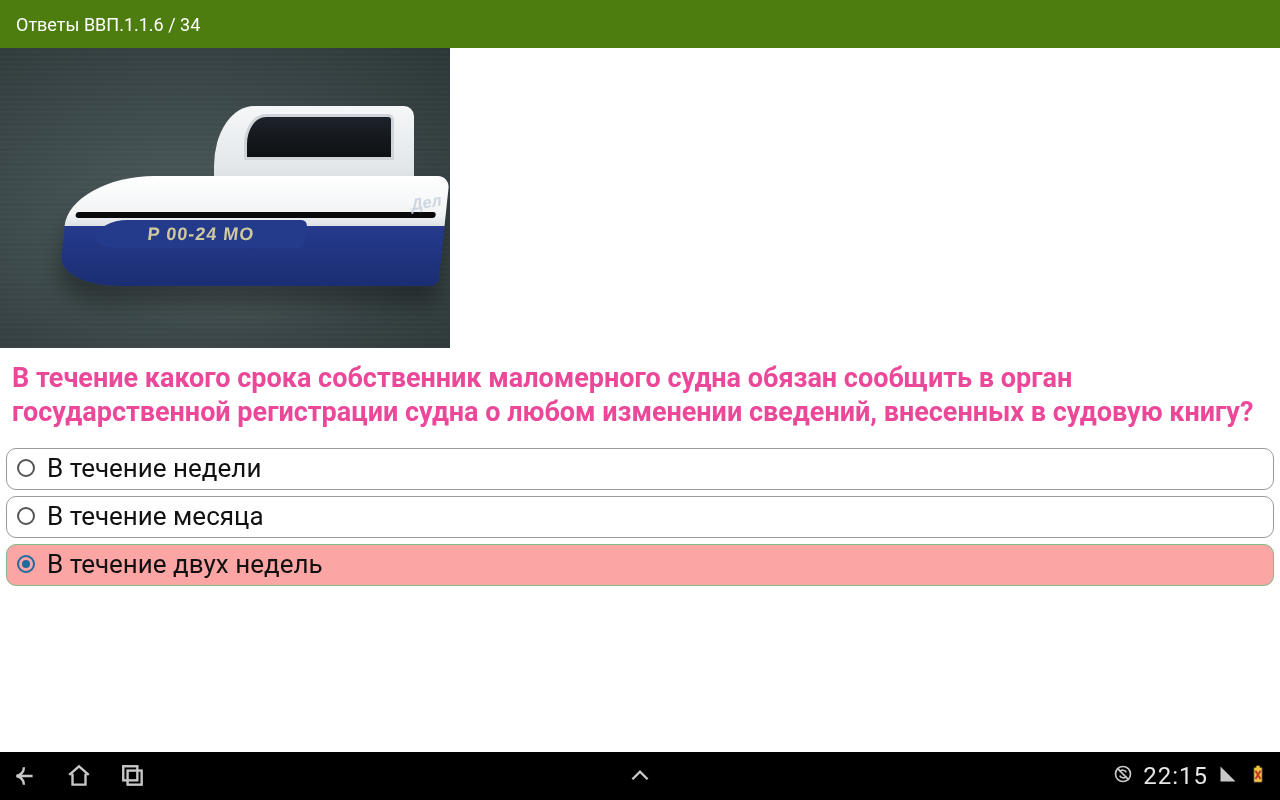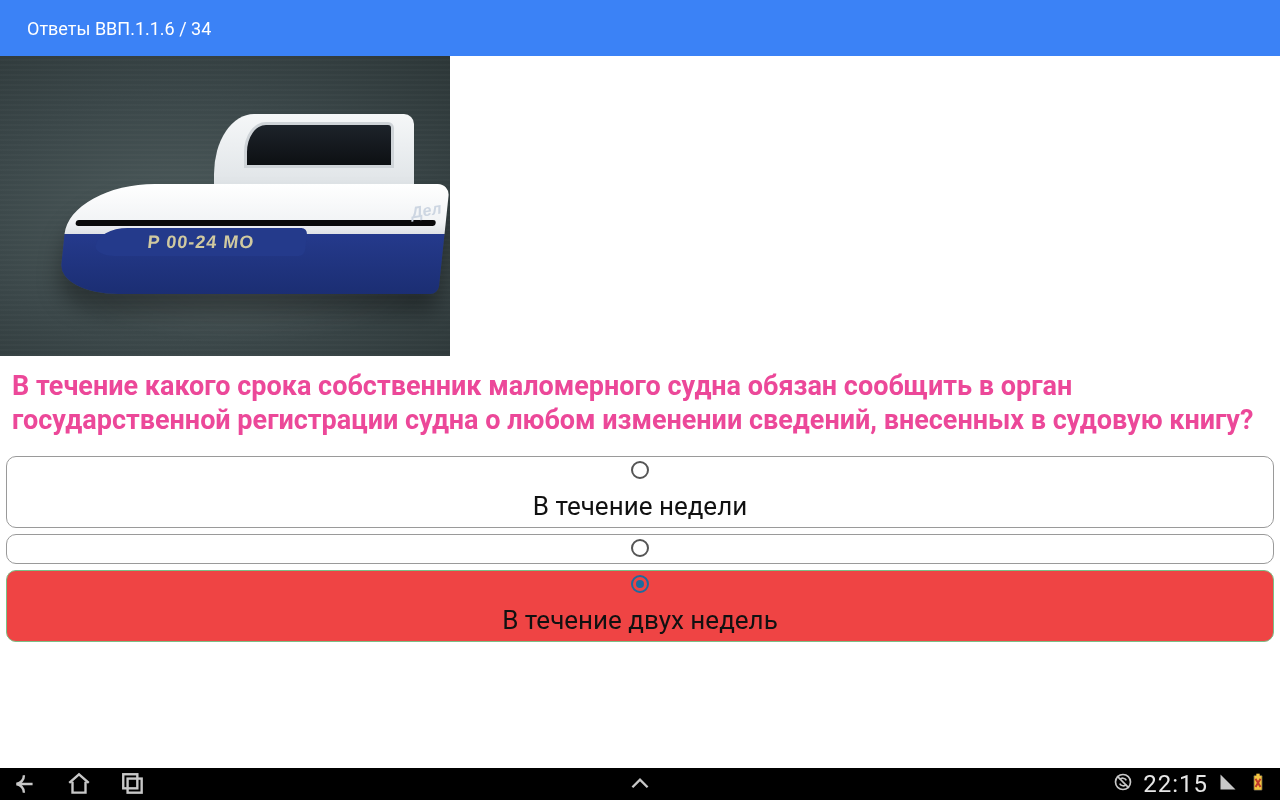--- a/index.html
+++ b/index.html
@@ -1,38 +1,38 @@
 <!DOCTYPE html>
 <html><head>
 <meta charset="utf-8">
 <style>
   * { margin: 0; padding: 0; box-sizing: border-box; }
   html, body { width: 1280px; height: 800px; font-family: Roboto, "Helvetica Neue", Arial, sans-serif; background: #fff; overflow: hidden; }
-  .app-bar { background: #3b82f6; color: #fff; height: 56px; display: flex; align-items: center; padding: 0 27px; font-size: 18px; }
+  .app-bar { background: #4d7c0f; color: #fff; height: 48px; display: flex; align-items: center; padding: 0 16px; font-size: 18px; }
   .content { height: calc(100% - 48px - 48px); overflow: hidden; }
   .image-area { width: 450px; height: 300px; background: #3a4648; position: relative; overflow: hidden; }
   
   .water { position:absolute; inset:0; background: radial-gradient(ellipse at 40% 55%, #4d5b5c 0%, #3a4648 55%, #2c3637 100%); }
   .water:after{content:"";position:absolute;inset:0;background:repeating-linear-gradient(0deg,rgba(255,255,255,0.02) 0 2px,transparent 2px 5px);}
   .boat { position:absolute; left:34px; top:18px; width:400px; height:230px; }
   .hull { position:absolute; left:30px; top:110px; width:380px; height:110px; background:linear-gradient(180deg,#fff 0%,#f1f3f5 35%,#e0e3e6 45%,#253a8c 45%,#1b2e73 100%); border-radius:85px 12px 8px 60px/50px 12px 8px 30px; transform:skewX(-6deg); box-shadow:0 18px 22px rgba(0,0,0,.35); }
   .hull:before{content:"";position:absolute;left:10px;right:10px;top:33%;height:6px;background:#0a0a0a;border-radius:3px;}
   .stripe{position:absolute;left:62px;top:154px;width:210px;height:28px;background:#243a8b;border-radius:30px 6px 6px 20px/18px 6px 6px 10px;transform:skewX(-6deg);color:#d0c9a0;font:700 18px/28px Arial;text-align:center;letter-spacing:1px;}
   .cabin{position:absolute;left:180px;top:40px;width:200px;height:95px;background:linear-gradient(180deg,#f5f7f8,#d9dee2);border-radius:40px 10px 0 0/60px 10px 0 0;box-shadow:inset 0 -18px 0 #121417;}
   .windshield{position:absolute;left:210px;top:48px;width:150px;height:46px;background:linear-gradient(180deg,#1d232a,#0d1013);border-radius:22px 6px 0 0/30px 6px 0 0;border:3px solid #cfd4d8;}
   .rear-text{position:absolute;right:-8px;top:128px;color:#cdd6e2;font:italic 700 16px Arial;transform:rotate(-10deg);}
   .reflection{position:absolute;left:60px;top:230px;width:370px;height:60px;background:radial-gradient(ellipse at 50% 0%,rgba(255,255,255,0.07),transparent 70%);filter:blur(2px);}
   .question { padding: 14px 12px 18px 12px; font-size: 27px; font-weight: 700; color: #ec4899; line-height: 1.25; }
   .options { padding: 0 6px; }
-  .opt { display:flex; align-items:center; gap:12px; border:1px solid #9a9a9a; border-radius:10px; padding:4px 10px 6px 10px; margin-bottom:6px; font-size:26px; color:#111; background:#fff; cursor:pointer;flex-direction:column; }
-  .opt.correct { background:#ef4444; border-color:#7bbf86; }
+  .opt { display:flex; align-items:center; gap:12px; border:1px solid #9a9a9a; border-radius:10px; padding:4px 10px 6px 10px; margin-bottom:6px; font-size:26px; color:#111; background:#fff; cursor:pointer; }
+  .opt.correct { background:#fca5a5; border-color:#7bbf86; }
   .radio { width:18px; height:18px; border:2px solid #555; border-radius:50%; flex:0 0 auto; position:relative; }
   .opt.correct .radio { border-color:#1e6b9e; }
   .opt.correct .radio:after{content:"";position:absolute;inset:3px;background:#1e6b9e;border-radius:50%;}
-  .nav-bar { position:absolute; left:0; right:0; bottom:0; height:32px; background:#000; color:#e0e0e0; display:flex; align-items:center; padding:0 12px; }
+  .nav-bar { position:absolute; left:0; right:0; bottom:0; height:48px; background:#000; color:#e0e0e0; display:flex; align-items:center; padding:0 12px; }
   .nav-left { display:flex; gap:28px; align-items:center; }
   .nav-center { position:absolute; left:50%; transform:translateX(-50%); }
   .nav-right { margin-left:auto; display:flex; gap:10px; align-items:center; font-size:24px; }
   .nb-icon { width:26px; height:26px; display:flex; align-items:center; justify-content:center; }
   .nb-icon svg { width:26px; height:26px; stroke:#c8c8c8; fill:none; stroke-width:2.2; }
   .clock { font-size:24px; letter-spacing:1px; color:#e6e6e6; }
   .signal svg, .batt svg, .sync svg { width:20px; height:20px; }
   .batt .bbox{fill:#f5c542;stroke:#333;}
   .batt .bx{stroke:#c0392b;stroke-width:2.4;}
 </style>
@@ -58,20 +58,21 @@
 
   <div class="question">В течение какого срока собственник маломерного судна обязан сообщить в орган государственной регистрации судна о любом изменении сведений, внесенных в судовую книгу?</div>
 
   <div class="options">
     <div class="opt">
       <span class="radio"></span>
       <span>В течение недели</span>
     </div>
     <div class="opt">
       <span class="radio"></span>
+      <span>В течение месяца</span>
     </div>
     <div class="opt correct">
       <span class="radio"></span>
       <span>В течение двух недель</span>
     </div>
   </div>
 </div>
 
 <div class="nav-bar">
   <div class="nav-left">

